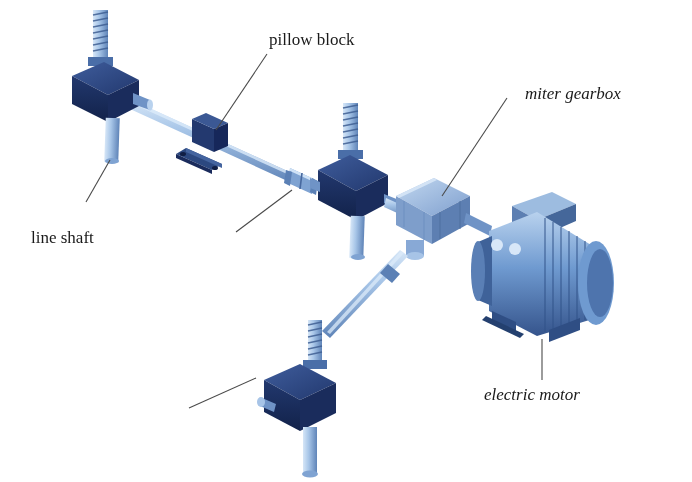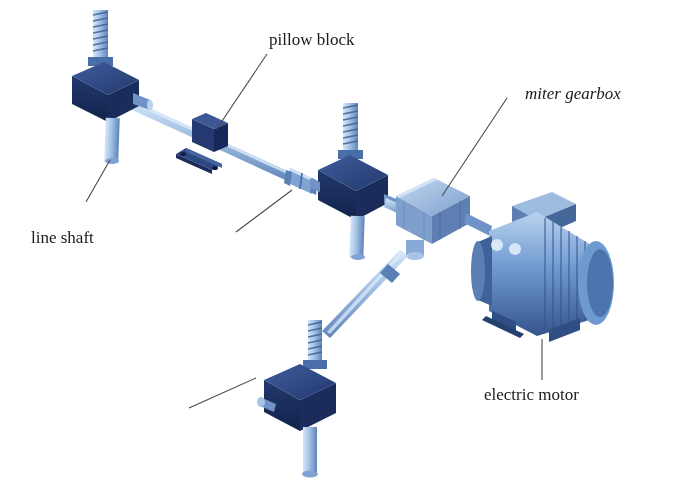--- a/index.html
+++ b/index.html
@@ -28,21 +28,21 @@
     font-family: "Liberation Serif", serif;
     font-size: 17px;
     line-height: 20px;
     white-space: nowrap;
     user-select: none;
   }
   .label-pillow-block { left: 269px; top: 30px; }
   .label-miter-gearbox { left: 525px; top: 84px; font-style: italic; }
   .label-line-shaft { left: 31px; top: 204px; margin-top: 24px; }
   .label-jaw-coupling { left: 159px; top: 231px; }
-  .label-electric-motor { left: 484px; top: 385px; }
+  .label-electric-motor { left: 484px; top: 385px; font-style: italic; }
   .label-screw-jack { left: 91px; top: 410px; }
 </style>
 </head>
 <body>
 
 <div id="canvas">
 
   <svg id="diagram-svg" viewBox="0 0 692 482">
     <defs>
       <linearGradient id="gradShaft" x1="0" y1="0" x2="0" y2="1">

